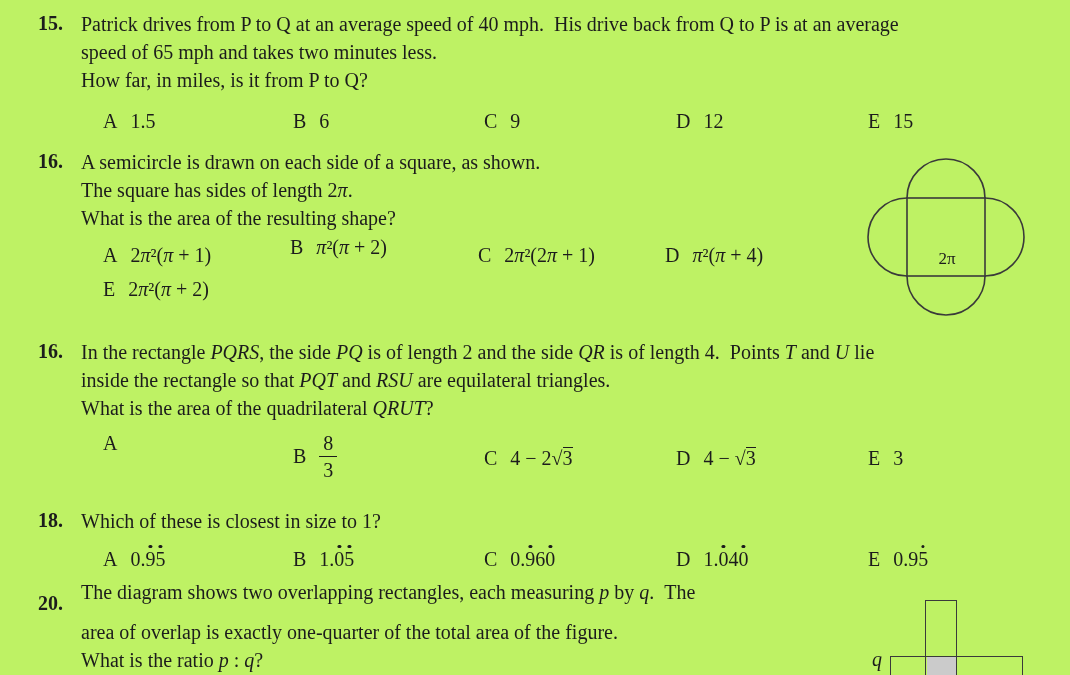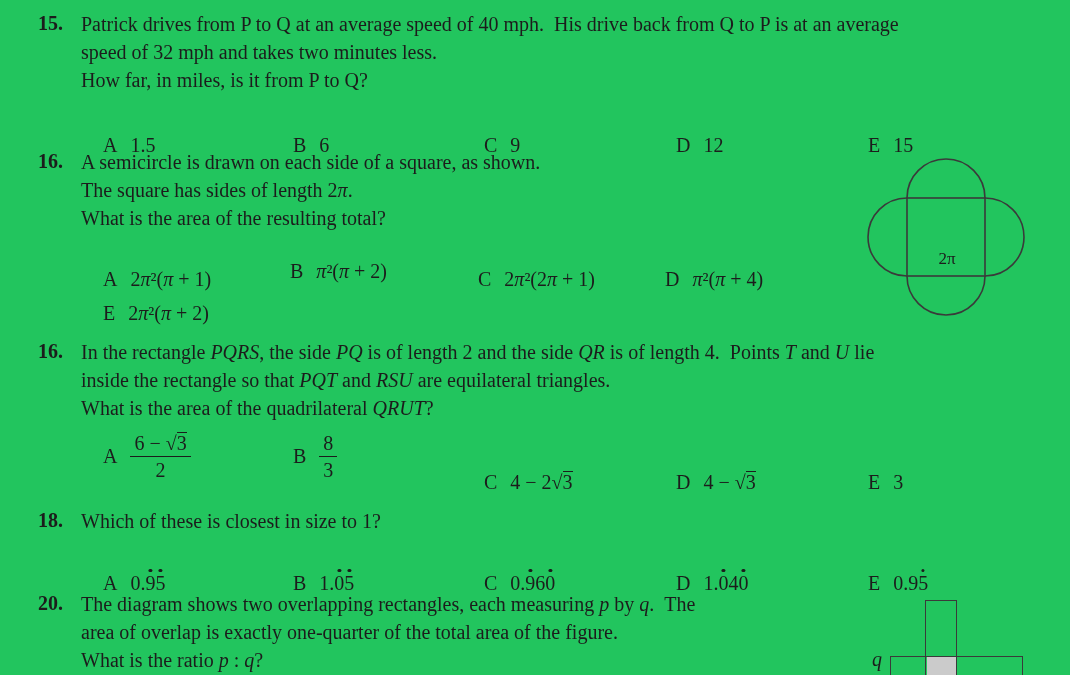--- a/index.html
+++ b/index.html
@@ -1,27 +1,27 @@
 <!DOCTYPE html>
 <html><head>
 <meta charset="utf-8">
 <style>
   html,body{margin:0;padding:0;}
   #page{
     position:relative;
     width:1070px;height:675px;
-    background:#22c55e;
+    background:#bef264;
     color:#1c1c1c;
     font-family:"Liberation Serif", serif;
     font-size:20px;
     overflow:hidden;
   }
   .qnum{position:absolute;left:38px;font-weight:bold;white-space:nowrap;}
   .qline{position:absolute;left:81px;white-space:nowrap;line-height:24px;}
-  .opt{position:absolute;white-space:nowrap;line-height:24px;margin-top:24px;}
+  .opt{position:absolute;white-space:nowrap;line-height:24px;}
   .opt .letter{display:inline-block;margin-right:13px;}
   .opt-frac{position:absolute;display:flex;align-items:center;white-space:nowrap;}
   .opt-frac .letter{display:inline-block;margin-right:13px;}
   .frac{display:inline-block;text-align:center;}
   .frac .num{display:block;padding:0 4px 2px 4px;border-bottom:1.6px solid #1c1c1c;line-height:22px;}
   .frac .den{display:block;padding-top:2px;line-height:22px;}
   .rdot{position:relative;display:inline-block;line-height:1.1;}
   .rdot::after{
     content:'';position:absolute;top:-3px;left:50%;transform:translateX(-50%);
     width:3.2px;height:3.2px;border-radius:50%;background:currentColor;
@@ -37,21 +37,21 @@
   .fig19-qlabel{position:absolute;left:12px;top:68px;font-style:italic;font-size:20px;}
 </style>
 </head>
 <body>
 
 <div id="page">
 
   <div>
     <span class="qnum" style="top:12px">15.</span>
     <div class="qline" style="top:12px">Patrick drives from P to Q at an average speed of 40 mph. &nbsp;His drive back from Q to P is at an average</div>
-    <div class="qline" style="top:40px">speed of 32 mph and takes two minutes less.</div>
+    <div class="qline" style="top:40px">speed of 65 mph and takes two minutes less.</div>
     <div class="qline" style="top:68px">How far, in miles, is it from P to Q?</div>
     <div class="opt" style="left:103px;top:109px">
       <span class="letter">A</span><span>1.5</span>
     </div>
     <div class="opt" style="left:293px;top:109px">
       <span class="letter">B</span><span>6</span>
     </div>
     <div class="opt" style="left:484px;top:109px">
       <span class="letter">C</span><span>9</span>
     </div>
@@ -60,21 +60,21 @@
     </div>
     <div class="opt" style="left:868px;top:109px">
       <span class="letter">E</span><span>15</span>
     </div>
   </div>
 
   <div>
     <span class="qnum" style="top:150px">16.</span>
     <div class="qline" style="top:150px">A semicircle is drawn on each side of a square, as shown.</div>
     <div class="qline" style="top:178px">The square has sides of length 2<i>π</i>.</div>
-    <div class="qline" style="top:206px">What is the area of the resulting total?</div>
+    <div class="qline" style="top:206px">What is the area of the resulting shape?</div>
     <div class="opt" style="left:103px;top:243px">
       <span class="letter">A</span><span>2<i>π</i>²(<i>π</i> + 1)</span>
     </div>
     <div class="opt" style="left:290px;top:235px">
       <span class="letter">B</span><span><i>π</i>²(<i>π</i> + 2)</span>
     </div>
     <div class="opt" style="left:478px;top:243px">
       <span class="letter">C</span><span>2<i>π</i>²(2<i>π</i> + 1)</span>
     </div>
     <div class="opt" style="left:665px;top:243px">
@@ -97,24 +97,20 @@
   </div>
 
   <div>
     <span class="qnum" style="top:340px">16.</span>
     <div class="qline" style="top:340px">In the rectangle <i>PQRS</i>, the side <i>PQ</i> is of length 2 and the side <i>QR</i> is of length 4. &nbsp;Points <i>T</i> and <i>U</i> lie</div>
     <div class="qline" style="top:368px">inside the rectangle so that <i>PQT</i> and <i>RSU</i> are equilateral triangles.</div>
     <div class="qline" style="top:396px">What is the area of the quadrilateral <i>QRUT</i>?</div>
 
     <div class="opt-frac" style="left:103px;top:432px">
       <span class="letter">A</span>
-      <span class="frac">
-        <span class="num">6 − √<span class="ovl">3</span></span>
-        <span class="den">2</span>
-      </span>
     </div>
     <div class="opt-frac" style="left:293px;top:432px">
       <span class="letter">B</span>
       <span class="frac">
         <span class="num">8</span>
         <span class="den">3</span>
       </span>
     </div>
     <div class="opt" style="left:484px;top:446px">
       <span class="letter">C</span><span>4 − 2√<span class="ovl">3</span></span>
@@ -142,21 +138,21 @@
     <div class="opt" style="left:676px;top:547px">
       <span class="letter">D</span><span>1.<span class="rdot">0</span>4<span class="rdot">0</span></span>
     </div>
     <div class="opt" style="left:868px;top:547px">
       <span class="letter">E</span><span>0.9<span class="rdot">5</span></span>
     </div>
   </div>
 
   <div>
     <span class="qnum" style="top:592px">20.</span>
-    <div class="qline" style="top:592px">The diagram shows two overlapping rectangles, each measuring <i>p</i> by <i>q</i>. &nbsp;The</div>
+    <div class="qline" style="top:580px">The diagram shows two overlapping rectangles, each measuring <i>p</i> by <i>q</i>. &nbsp;The</div>
     <div class="qline" style="top:620px">area of overlap is exactly one-quarter of the total area of the figure.</div>
     <div class="qline" style="top:648px">What is the ratio <i>p</i> : <i>q</i>?</div>
 
     <div class="fig19">
       <div class="fig19-shade"></div>
       <div class="fig19-vrect"></div>
       <div class="fig19-hrect"></div>
       <div class="fig19-qlabel">q</div>
     </div>
   </div>

